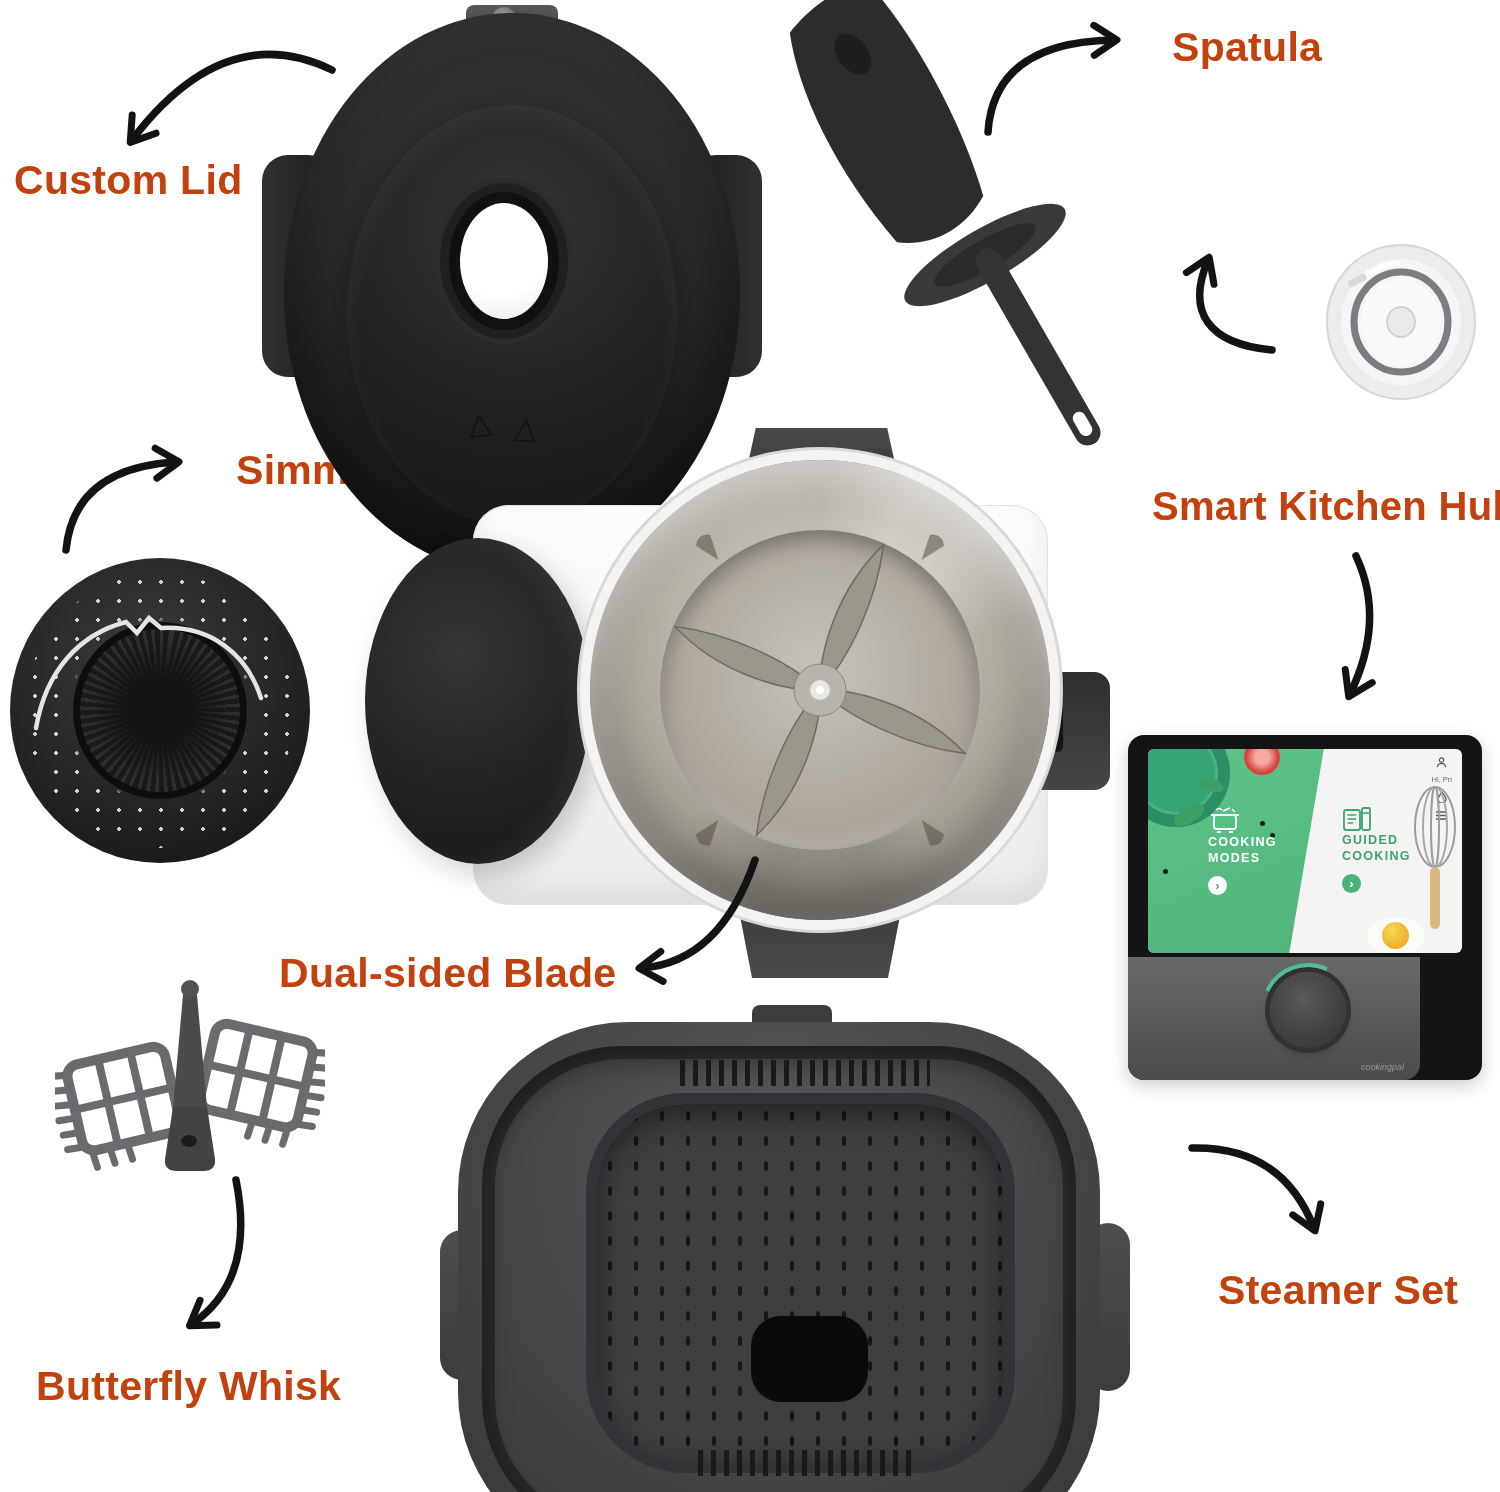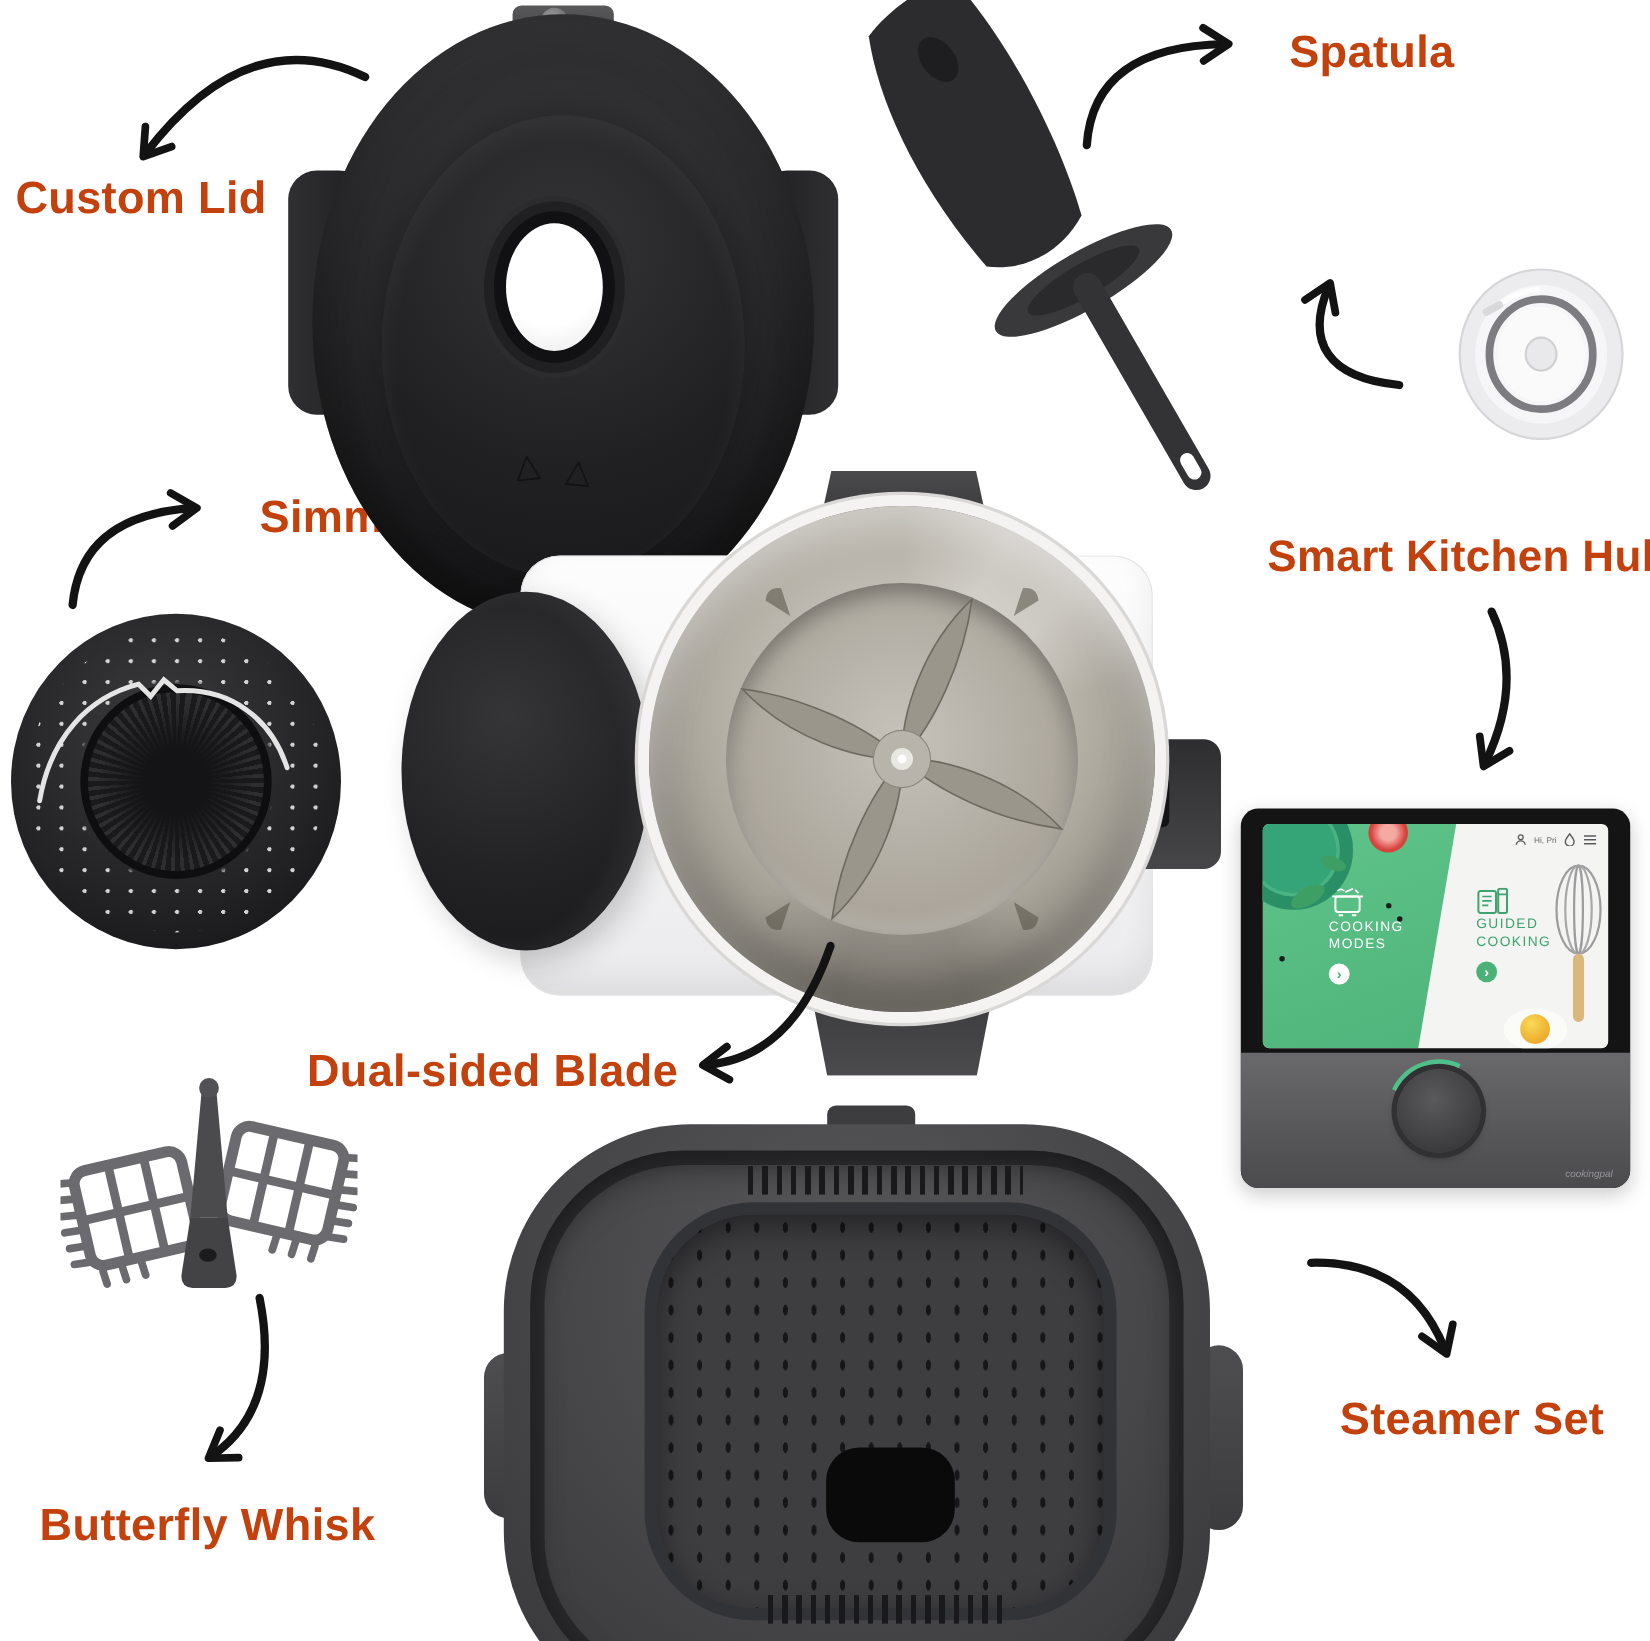--- a/index.html
+++ b/index.html
@@ -75,29 +75,29 @@
        overflow:hidden;background:#f4f4f2;}
   .hub-green{position:absolute;inset:0;background:linear-gradient(160deg,#5ec489,#4cb178);
        clip-path:polygon(0 0,56% 0,45% 100%,0 100%);}
   .hub-pot{position:absolute;left:-26px;top:-30px;width:108px;height:108px;border-radius:50%;
        background:#35a578;box-shadow:inset 0 0 0 12px #2b8f66,inset 0 0 0 15px #4ab383;}
   .hub-tomato{position:absolute;left:96px;top:-10px;width:36px;height:36px;border-radius:50%;
        background:radial-gradient(circle,#f4a9a1 28%,#d8423c 62%);}
   .hub-leaf{position:absolute;width:34px;height:16px;border-radius:50%;background:#3d9f63;}
   .hub-pep{position:absolute;width:5px;height:5px;border-radius:50%;background:#1c1c1c;}
   .hub-tile{position:absolute;top:58px;width:120px;}
-  .hub-tile .t{font-weight:400;font-size:12.5px;letter-spacing:1.3px;line-height:1.25;width:95px;}
+  .hub-tile .t{font-weight:700;font-size:12.5px;letter-spacing:1.3px;line-height:1.25;width:95px;}
   .hub-tile .chev{display:flex;align-items:center;justify-content:center;width:19px;height:19px;
        border-radius:50%;font-size:13px;font-weight:700;margin-top:10px;}
-  .hub-icons{position:absolute;right:10px;top:8px;display:flex;align-items:center;gap:7px;color:#5a5a5e;}
+  .hub-icons{position:absolute;right:10px;top:8px;display:flex;align-items:center;gap:7px;color:#5a5a5e;flex-direction:column;}
   .hub-icons .hi{font-size:7.5px;color:#6b6b70;}
   .hub-egg{position:absolute;left:219px;top:168px;width:58px;height:38px;border-radius:50%;background:#fbfbf8;}
   .hub-egg i{position:absolute;left:15px;top:5px;width:27px;height:27px;border-radius:50%;
        background:radial-gradient(circle at 38% 32%,#f8da55,#eda92a 75%);}
-  .hub-base{position:absolute;left:0;top:222px;width:354px;height:123px;
+  .hub-base{position:absolute;left:0;top:222px;width:292px;height:123px;
        background:linear-gradient(180deg,#69696c,#4b4b4e);border-radius:0 0 16px 16px;text-decoration:underline;}
   .hub-knob{position:absolute;left:142px;top:15px;width:76px;height:76px;border-radius:50%;
        background:radial-gradient(circle at 44% 36%,#5a5a5d,#39393c 78%);
        box-shadow:0 0 0 5px #313134,0 4px 10px rgba(0,0,0,.4);}
   .hub-knob:before{content:"";position:absolute;inset:-9px;border-radius:50%;
        border:4px solid transparent;border-top-color:#4fc08a;transform:rotate(-20deg);}
   .hub-brand{position:absolute;right:16px;bottom:8px;font-size:9px;font-style:italic;color:#97979b;}
   
   .steamer{left:440px;top:1005px;width:690px;height:487px;z-index:10;}
   .st-handle{position:absolute;width:44px;border-radius:22px;background:linear-gradient(180deg,#4e4e51,#3c3c3f);}

